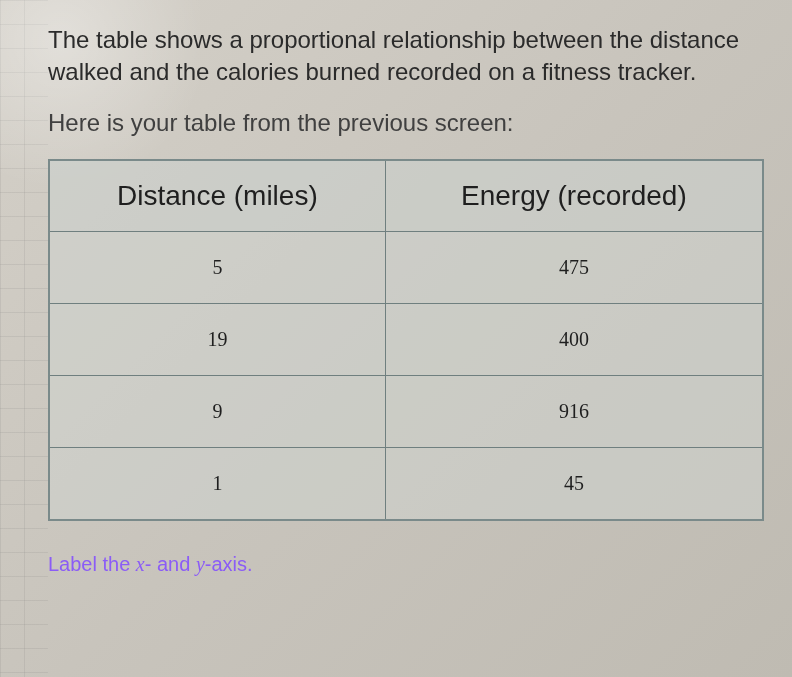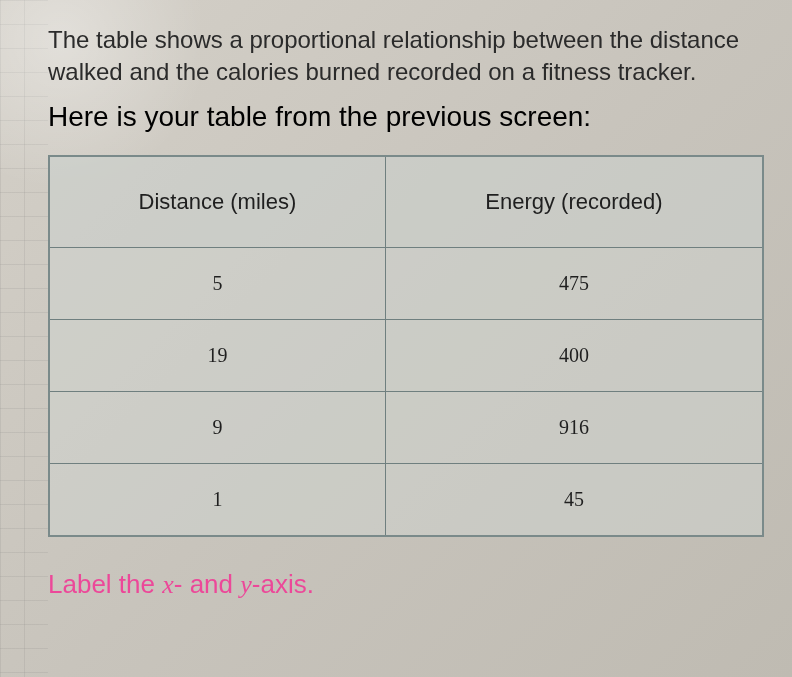--- a/index.html
+++ b/index.html
@@ -25,59 +25,59 @@
     background-image:
       linear-gradient(to right, rgba(120,120,120,0.25) 1px, transparent 1px),
       linear-gradient(to bottom, rgba(120,120,120,0.25) 1px, transparent 1px);
     background-size: 24px 24px;
     opacity: 0.6;
   }
   .intro {
     font-size: 24px;
     color: #2b2b2b;
     line-height: 1.35;
-    margin-bottom: 12px;
+    margin-bottom: 20px;
     font-weight: 400;
   }
   .subhead {
-    font-size: 28px;
-    color: #000000;
+    font-size: 24px;
+    color: #404040;
     margin-bottom: 22px;
     font-weight: 400;
     margin-top: 7px;
   }
   .data-table {
     width: 100%;
     border-collapse: collapse;
     background: rgba(210,214,210,0.35);
     border: 2px solid #7a8a8a;
     margin-bottom: 32px;
   }
   .data-table th, .data-table td {
     border: 1px solid #6f7f7f;
     text-align: center;
     vertical-align: middle;
   }
   .data-table th {
-    height: 92px;
-    font-size: 22px;
+    height: 72px;
+    font-size: 28px;
     font-weight: 400;
     color: #1f1f1f;
     background: rgba(200,206,202,0.4);
   }
   .data-table td {
     height: 72px;
     font-size: 20px;
     color: #1f1f1f;
     font-family: Georgia, 'Times New Roman', serif;
     background: rgba(205,210,206,0.3);
   }
   .footer-instruction {
-    font-size: 26px;
-    color: #ec4899;
+    font-size: 20px;
+    color: #8b5cf6;
     font-weight: 400;
   }
   .footer-instruction .var {
     font-style: italic;
     font-family: Georgia, 'Times New Roman', serif;
   }
   
   .glare {
     position: absolute;
     top: 0; left: 0;

